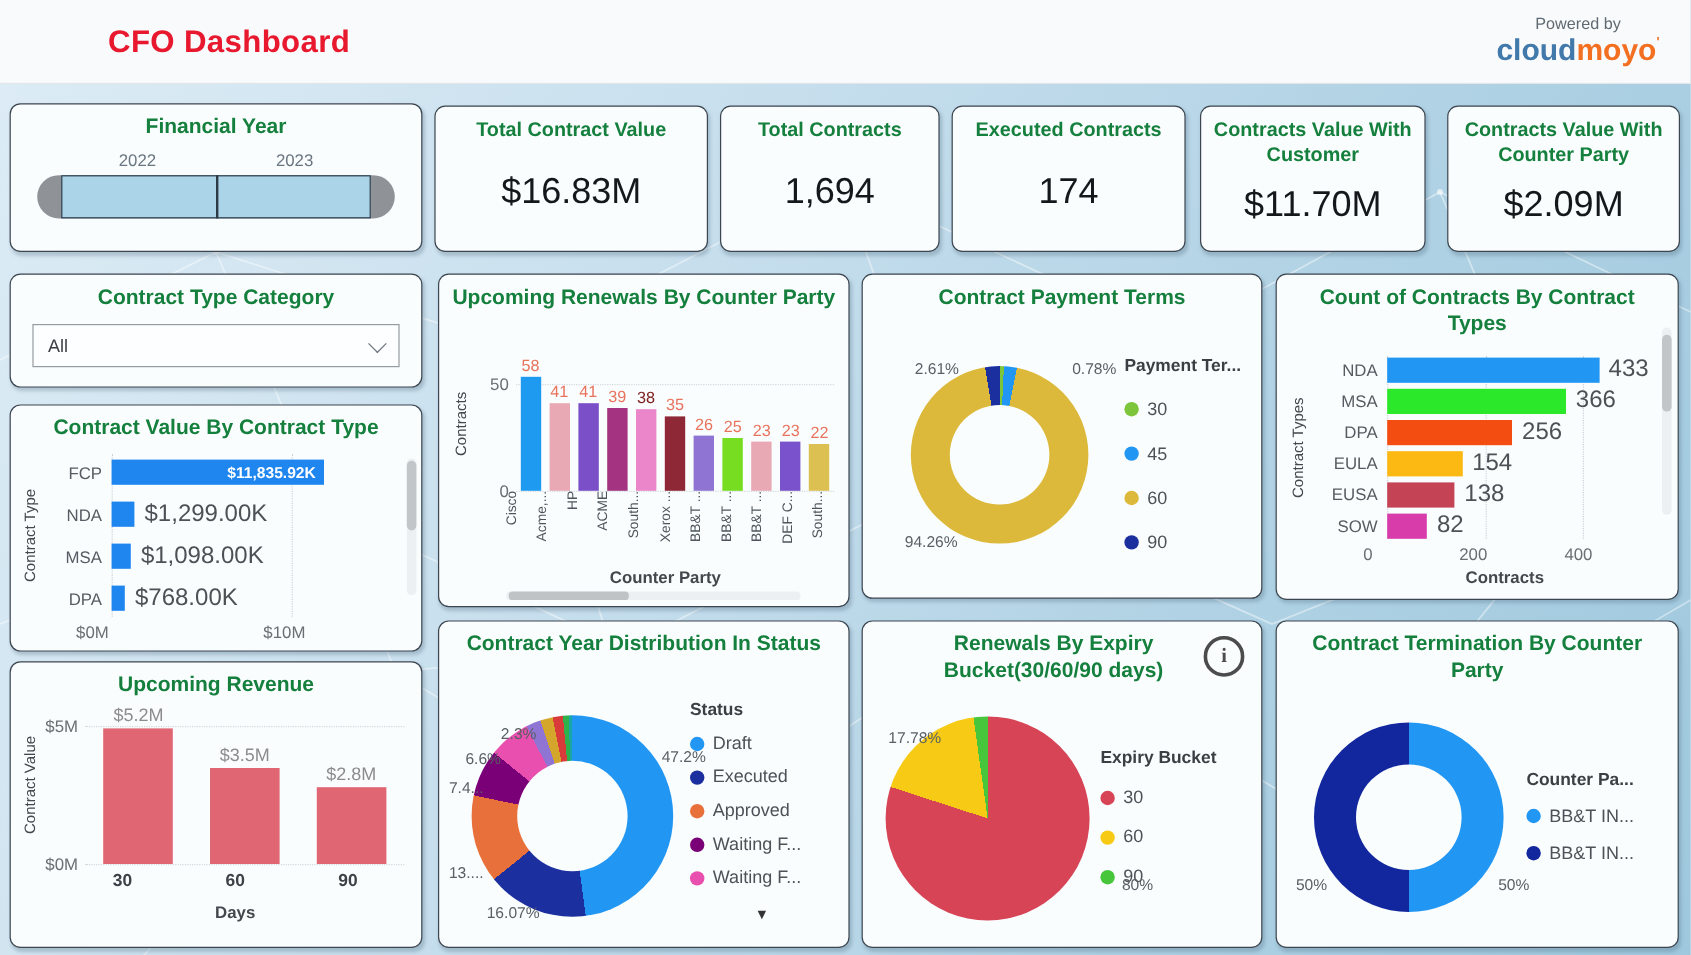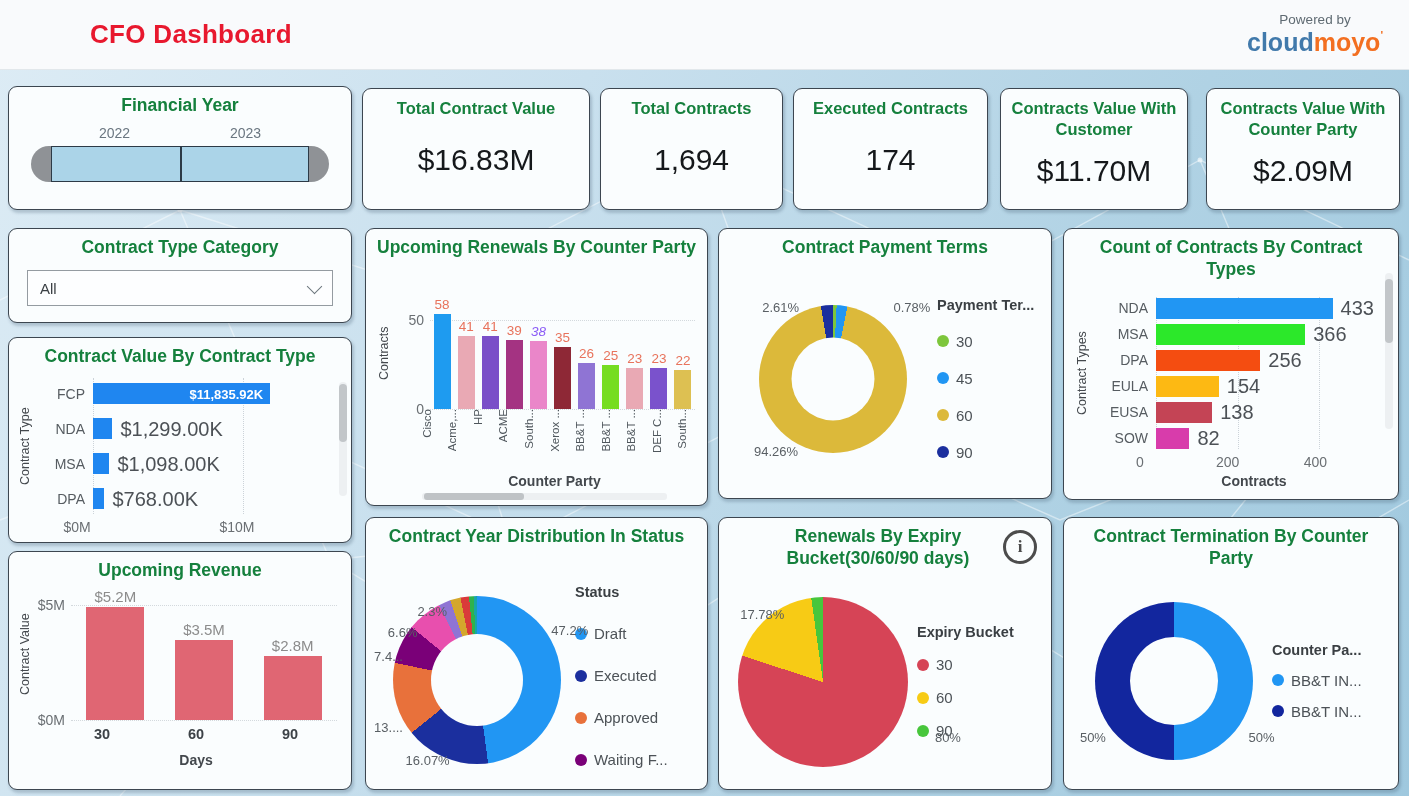--- a/index.html
+++ b/index.html
@@ -84,21 +84,21 @@
     max-height:56px;overflow:hidden;white-space:nowrap;}
   .c-renewals .vbar-cats{height:60px;}
   .vbar-xtitle{text-align:center;color:#43484d;font-weight:700;font-size:14px;margin-left:38px;padding-top:4px;}
   
   .donut-zone{flex:1;position:relative;display:flex;align-items:center;justify-content:center;}
   .donut{position:relative;border-radius:50%;}
   .hole{position:absolute;border-radius:50%;background:#fafdfe;top:50%;left:50%;transform:translate(-50%,-50%);}
   .donut-label{position:absolute;color:#595f64;font-size:13px;white-space:nowrap;z-index:3;}
   .legend{display:flex;flex-direction:column;justify-content:center;gap:16px;flex:none;padding-right:4px;}
   .c-payment .legend{width:102px;gap:20px;}
-  .c-status .legend{width:120px;gap:25px;justify-content:flex-start;padding-top:6px;}
+  .c-status .legend{width:120px;gap:11px;justify-content:flex-start;padding-top:6px;}
   .c-expiry .legend{width:122px;gap:16px;}
   .c-term .legend{width:112px;gap:14px;}
   .legend-title{font-weight:700;color:#3a3f43;font-size:14.5px;}
   .legend-item{display:flex;align-items:center;gap:7px;color:#4c5257;font-size:15px;cursor:pointer;}
   .dot{width:12px;height:12px;border-radius:50%;flex:none;}
   .legend-more{align-self:center;color:#333;font-size:12px;margin-top:4px;cursor:pointer;}
   
   .info-icon{position:absolute;right:14px;top:12px;width:28px;height:28px;border:3px solid #4c4c4c;border-radius:50%;
     display:flex;align-items:center;justify-content:center;font-weight:700;font-size:17px;color:#4c4c4c;
     font-family:"Liberation Serif",serif;cursor:pointer;z-index:4;}
@@ -307,21 +307,21 @@
                 </div>
                 <div class="vbar-col">
                   <span class="vbar-val" style="color: rgb(232, 115, 92);">41</span>
                   <div class="vbar-bar" style="height: 65.0794%; background: rgb(122, 79, 200);"></div>
                 </div>
                 <div class="vbar-col">
                   <span class="vbar-val" style="color: rgb(232, 115, 92);">39</span>
                   <div class="vbar-bar" style="height: 61.9048%; background: rgb(164, 51, 130);"></div>
                 </div>
                 <div class="vbar-col">
-                  <span class="vbar-val" style="color: #8b5cf6; font-style: italic;">38</span>
+                  <span class="vbar-val" style="color: #7f1d1d;">38</span>
                   <div class="vbar-bar" style="height: 60.3175%; background: rgb(234, 134, 201);"></div>
                 </div>
                 <div class="vbar-col">
                   <span class="vbar-val" style="color: rgb(232, 115, 92);">35</span>
                   <div class="vbar-bar" style="height: 55.5556%; background: rgb(142, 40, 54);"></div>
                 </div>
                 <div class="vbar-col">
                   <span class="vbar-val" style="color: rgb(232, 115, 92);">26</span>
                   <div class="vbar-bar" style="height: 41.2698%; background: rgb(143, 116, 212);"></div>
                 </div>

